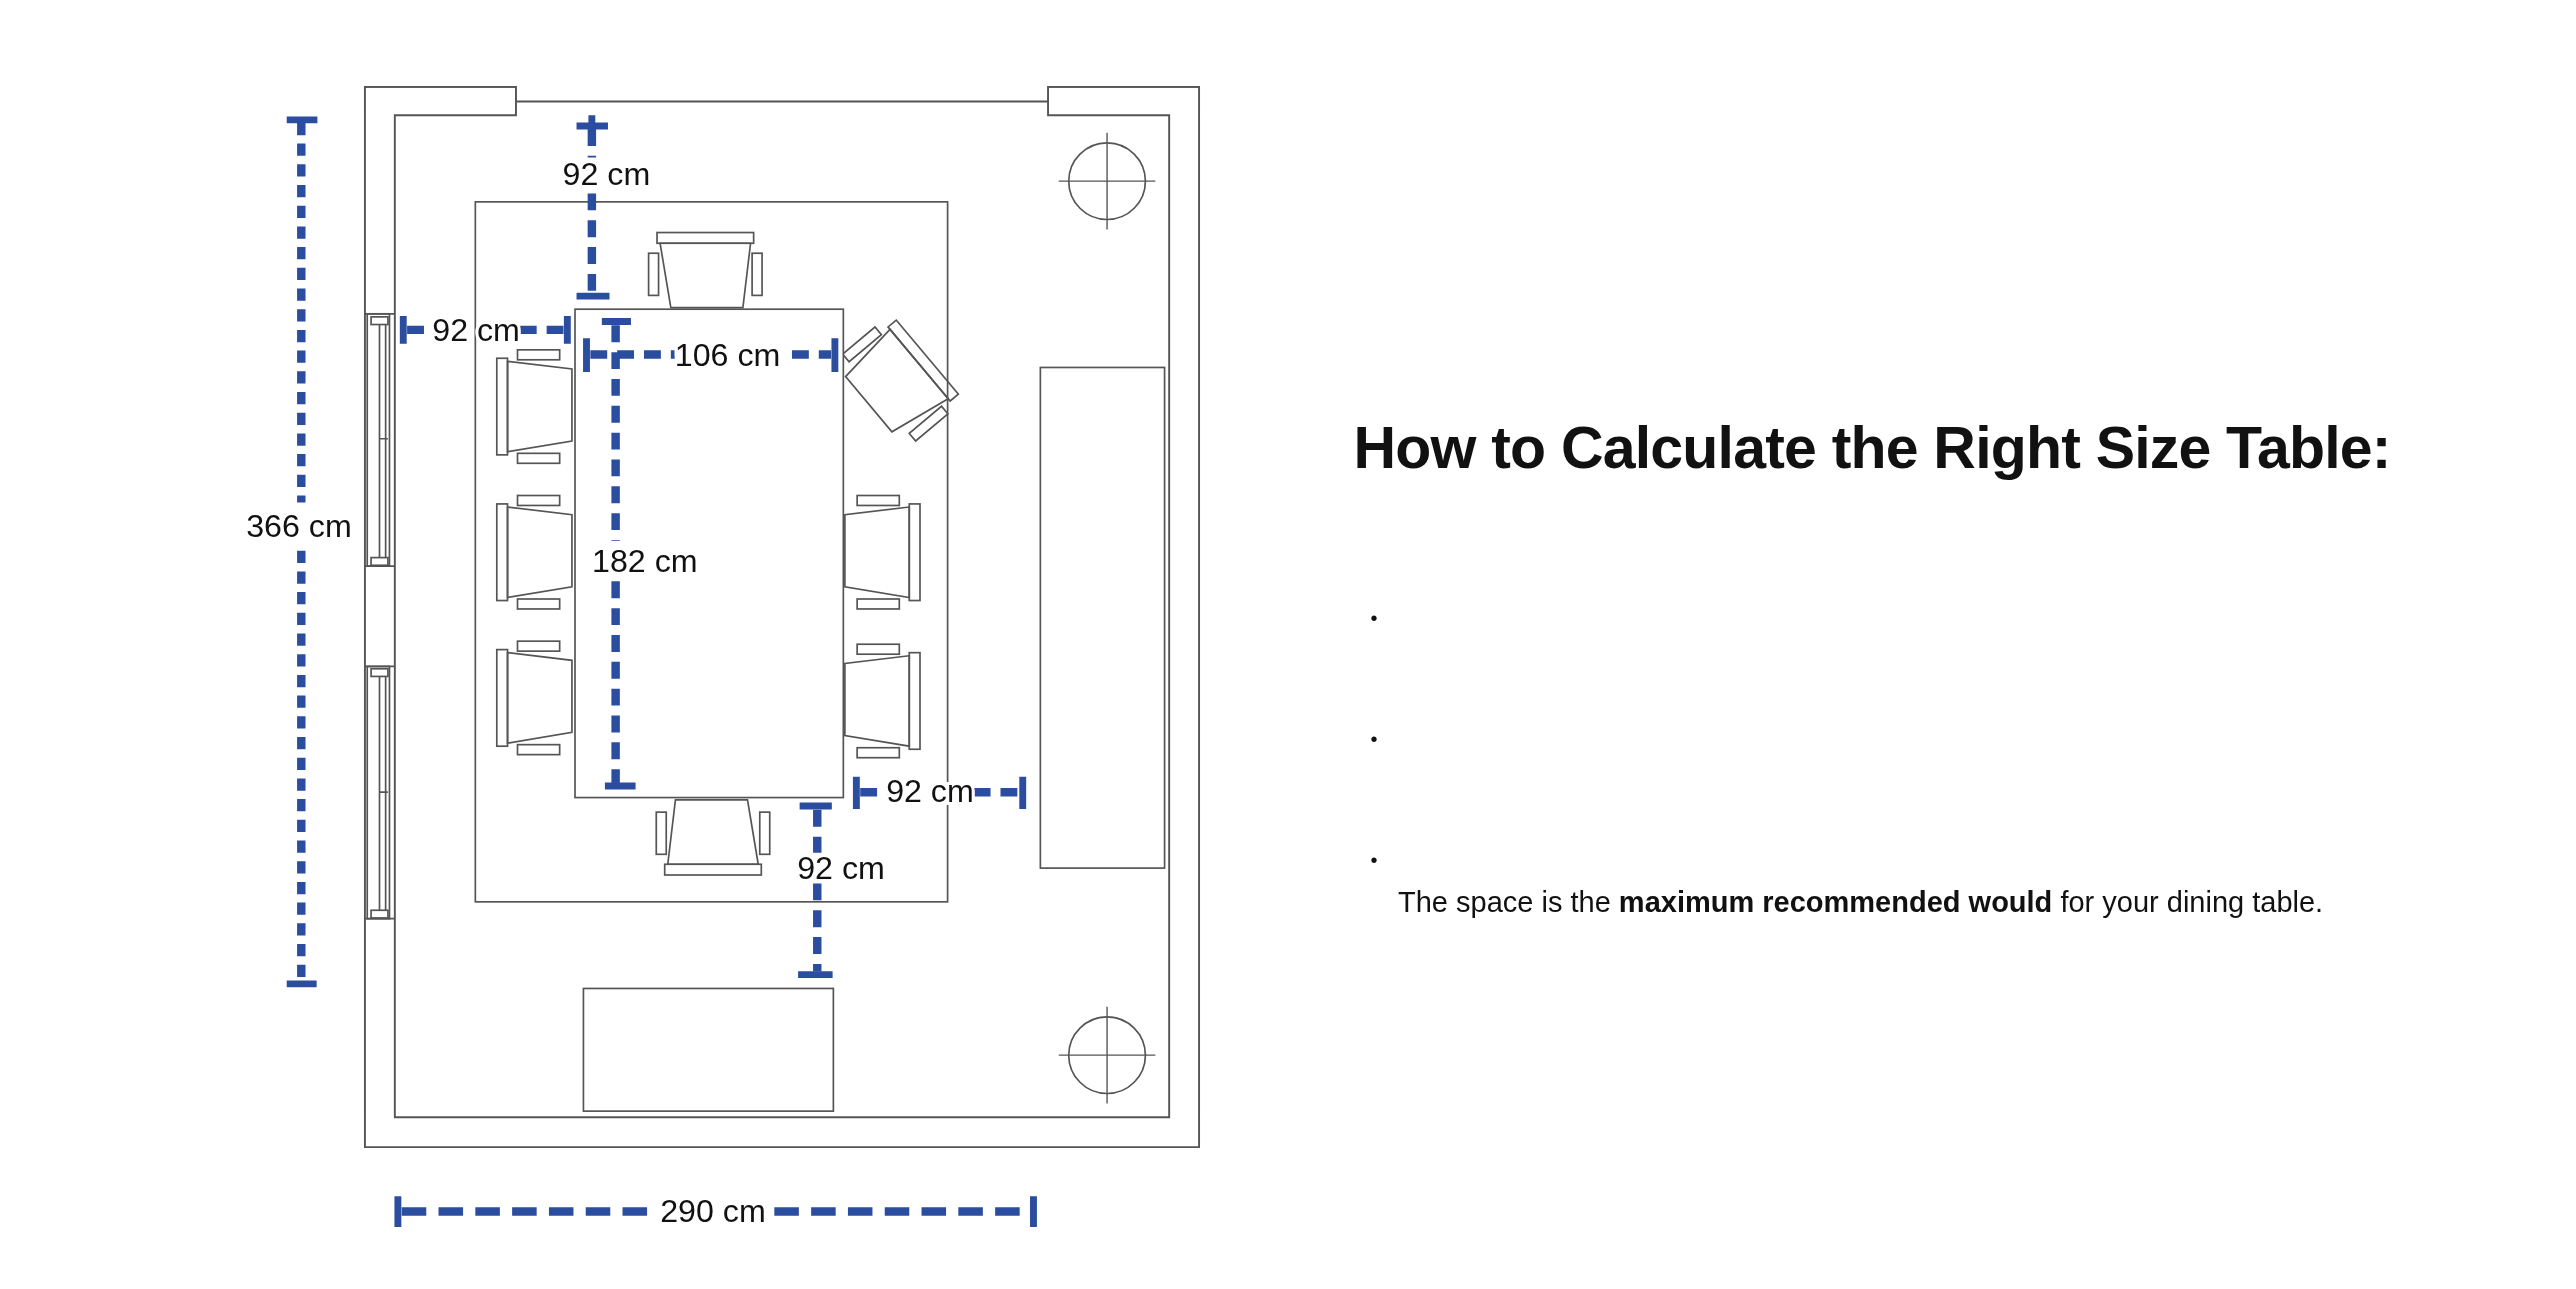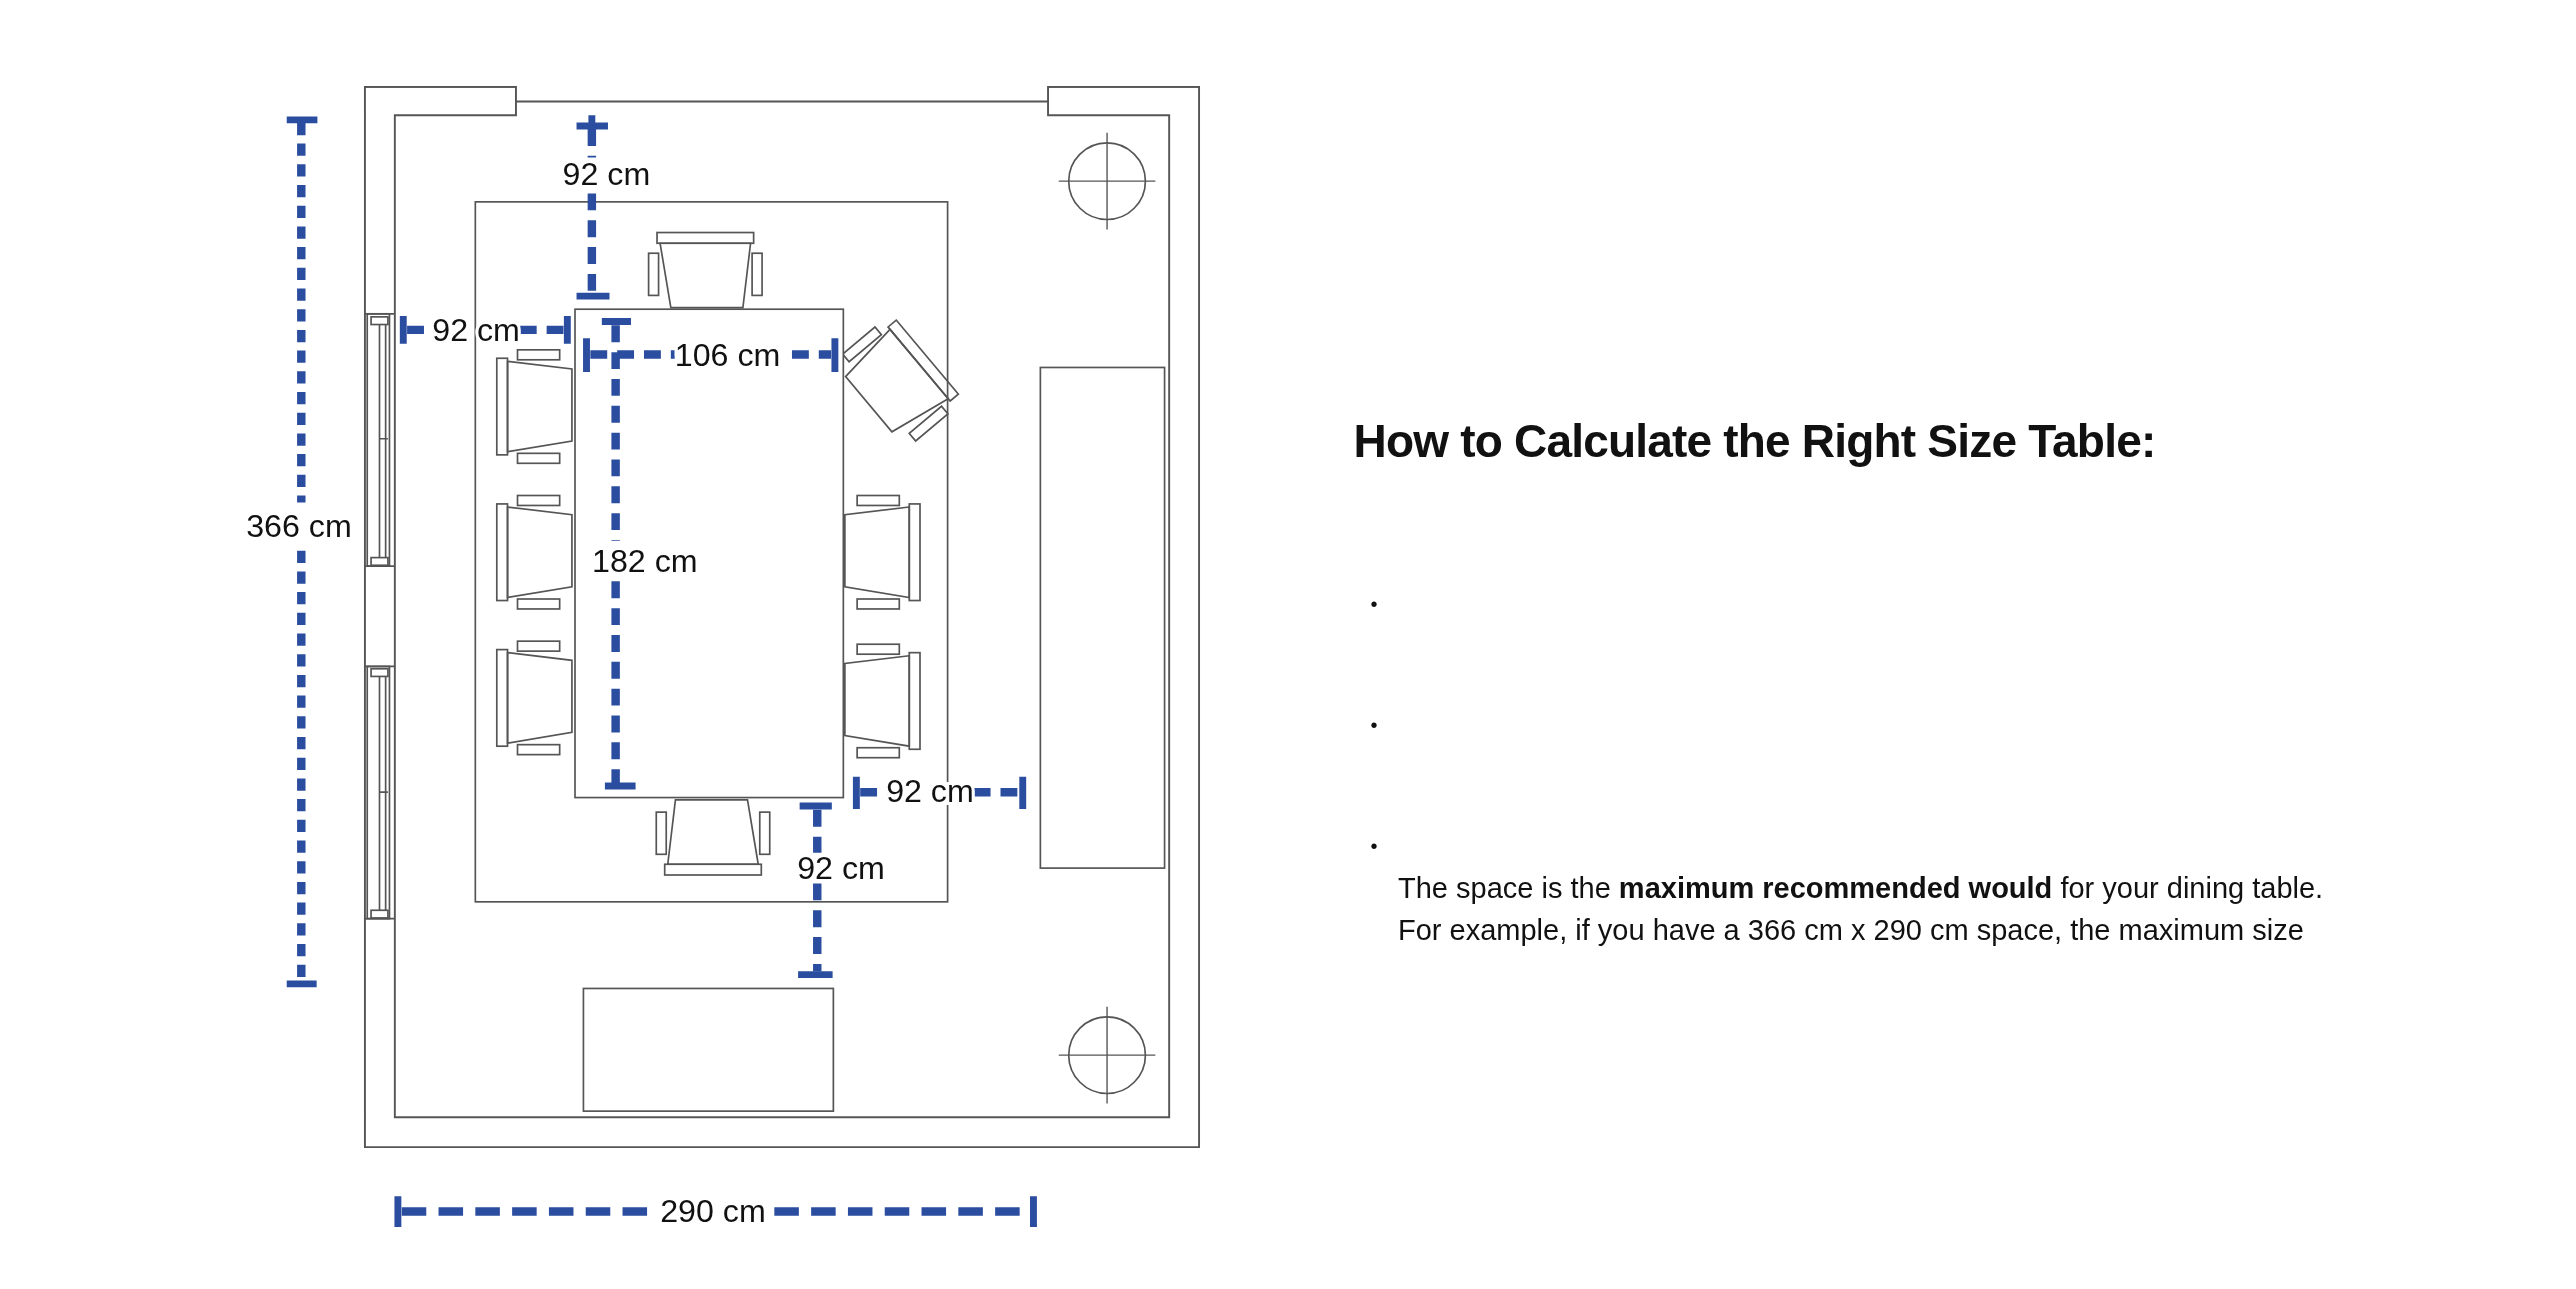--- a/index.html
+++ b/index.html
@@ -11,21 +11,21 @@
   .furn  { stroke-width:2.2; }
   .furn .filled { fill:#fff; }
   .dim  { stroke:var(--accent); fill:none; }
   .dim .bar  { stroke-width:9; }
   .dim .dash { stroke-width:11; stroke-dasharray:22 13; }
   .dim .dash-sm { stroke-width:11; stroke-dasharray:16 11; }
   .dim .dash-lg { stroke-width:11; stroke-dasharray:32 16; }
   .dim-label { font-size:42px; fill:var(--text); text-anchor:middle;
                paint-order:stroke; stroke:#fff; stroke-width:8px; }
   .panel { position:absolute; left:1352px; top:414px; width:1119px; color:var(--text); }
-  .panel h1 { margin:0 0 0 1.5px; font-size:46px; font-weight:700; letter-spacing:-0.8px; white-space:nowrap; }
+  .panel h1 { margin:0 0 0 1.5px; font-size:59px; font-weight:700; letter-spacing:-0.8px; white-space:nowrap; }
   .bullets { list-style:none; margin:115px 0 0 0; padding:0; }
   .bullets li { position:relative; padding-left:46px; margin-bottom:37px;
                 font-size:29px; line-height:42px; white-space:pre-line; }
   .bullets .dot { position:absolute; left:18.4px; top:0px; font-size:20px; line-height:42px; }
   .bullets .b { font-weight:700; }
 </style>
 </head>
 <body>
 
 <svg id="plan-svg" width="2576" height="1290" viewBox="0 0 3360 1682">
@@ -143,17 +143,17 @@
 <div class="panel">
   <h1>How to Calculate the Right Size Table:</h1>
   <ul class="bullets">
     <li>
       <span class="dot">•</span>
     </li>
     <li>
       <span class="dot">•</span>
     </li>
     <li>
-      <span class="dot">•</span><span class="bullet-text"><span>The space is the </span><span class="b">maximum recommended would</span><span> for your dining table.</span><br><span>For example, if you have a 366 cm x 290 cm space, the maximum size</span><br></span>
+      <span class="dot">•</span><span class="bullet-text"><span>The space is the </span><span class="b">maximum recommended would</span><span> for your dining table.</span><br><br></span>
     </li>
   </ul>
 </div>
 
 
 </body></html>

